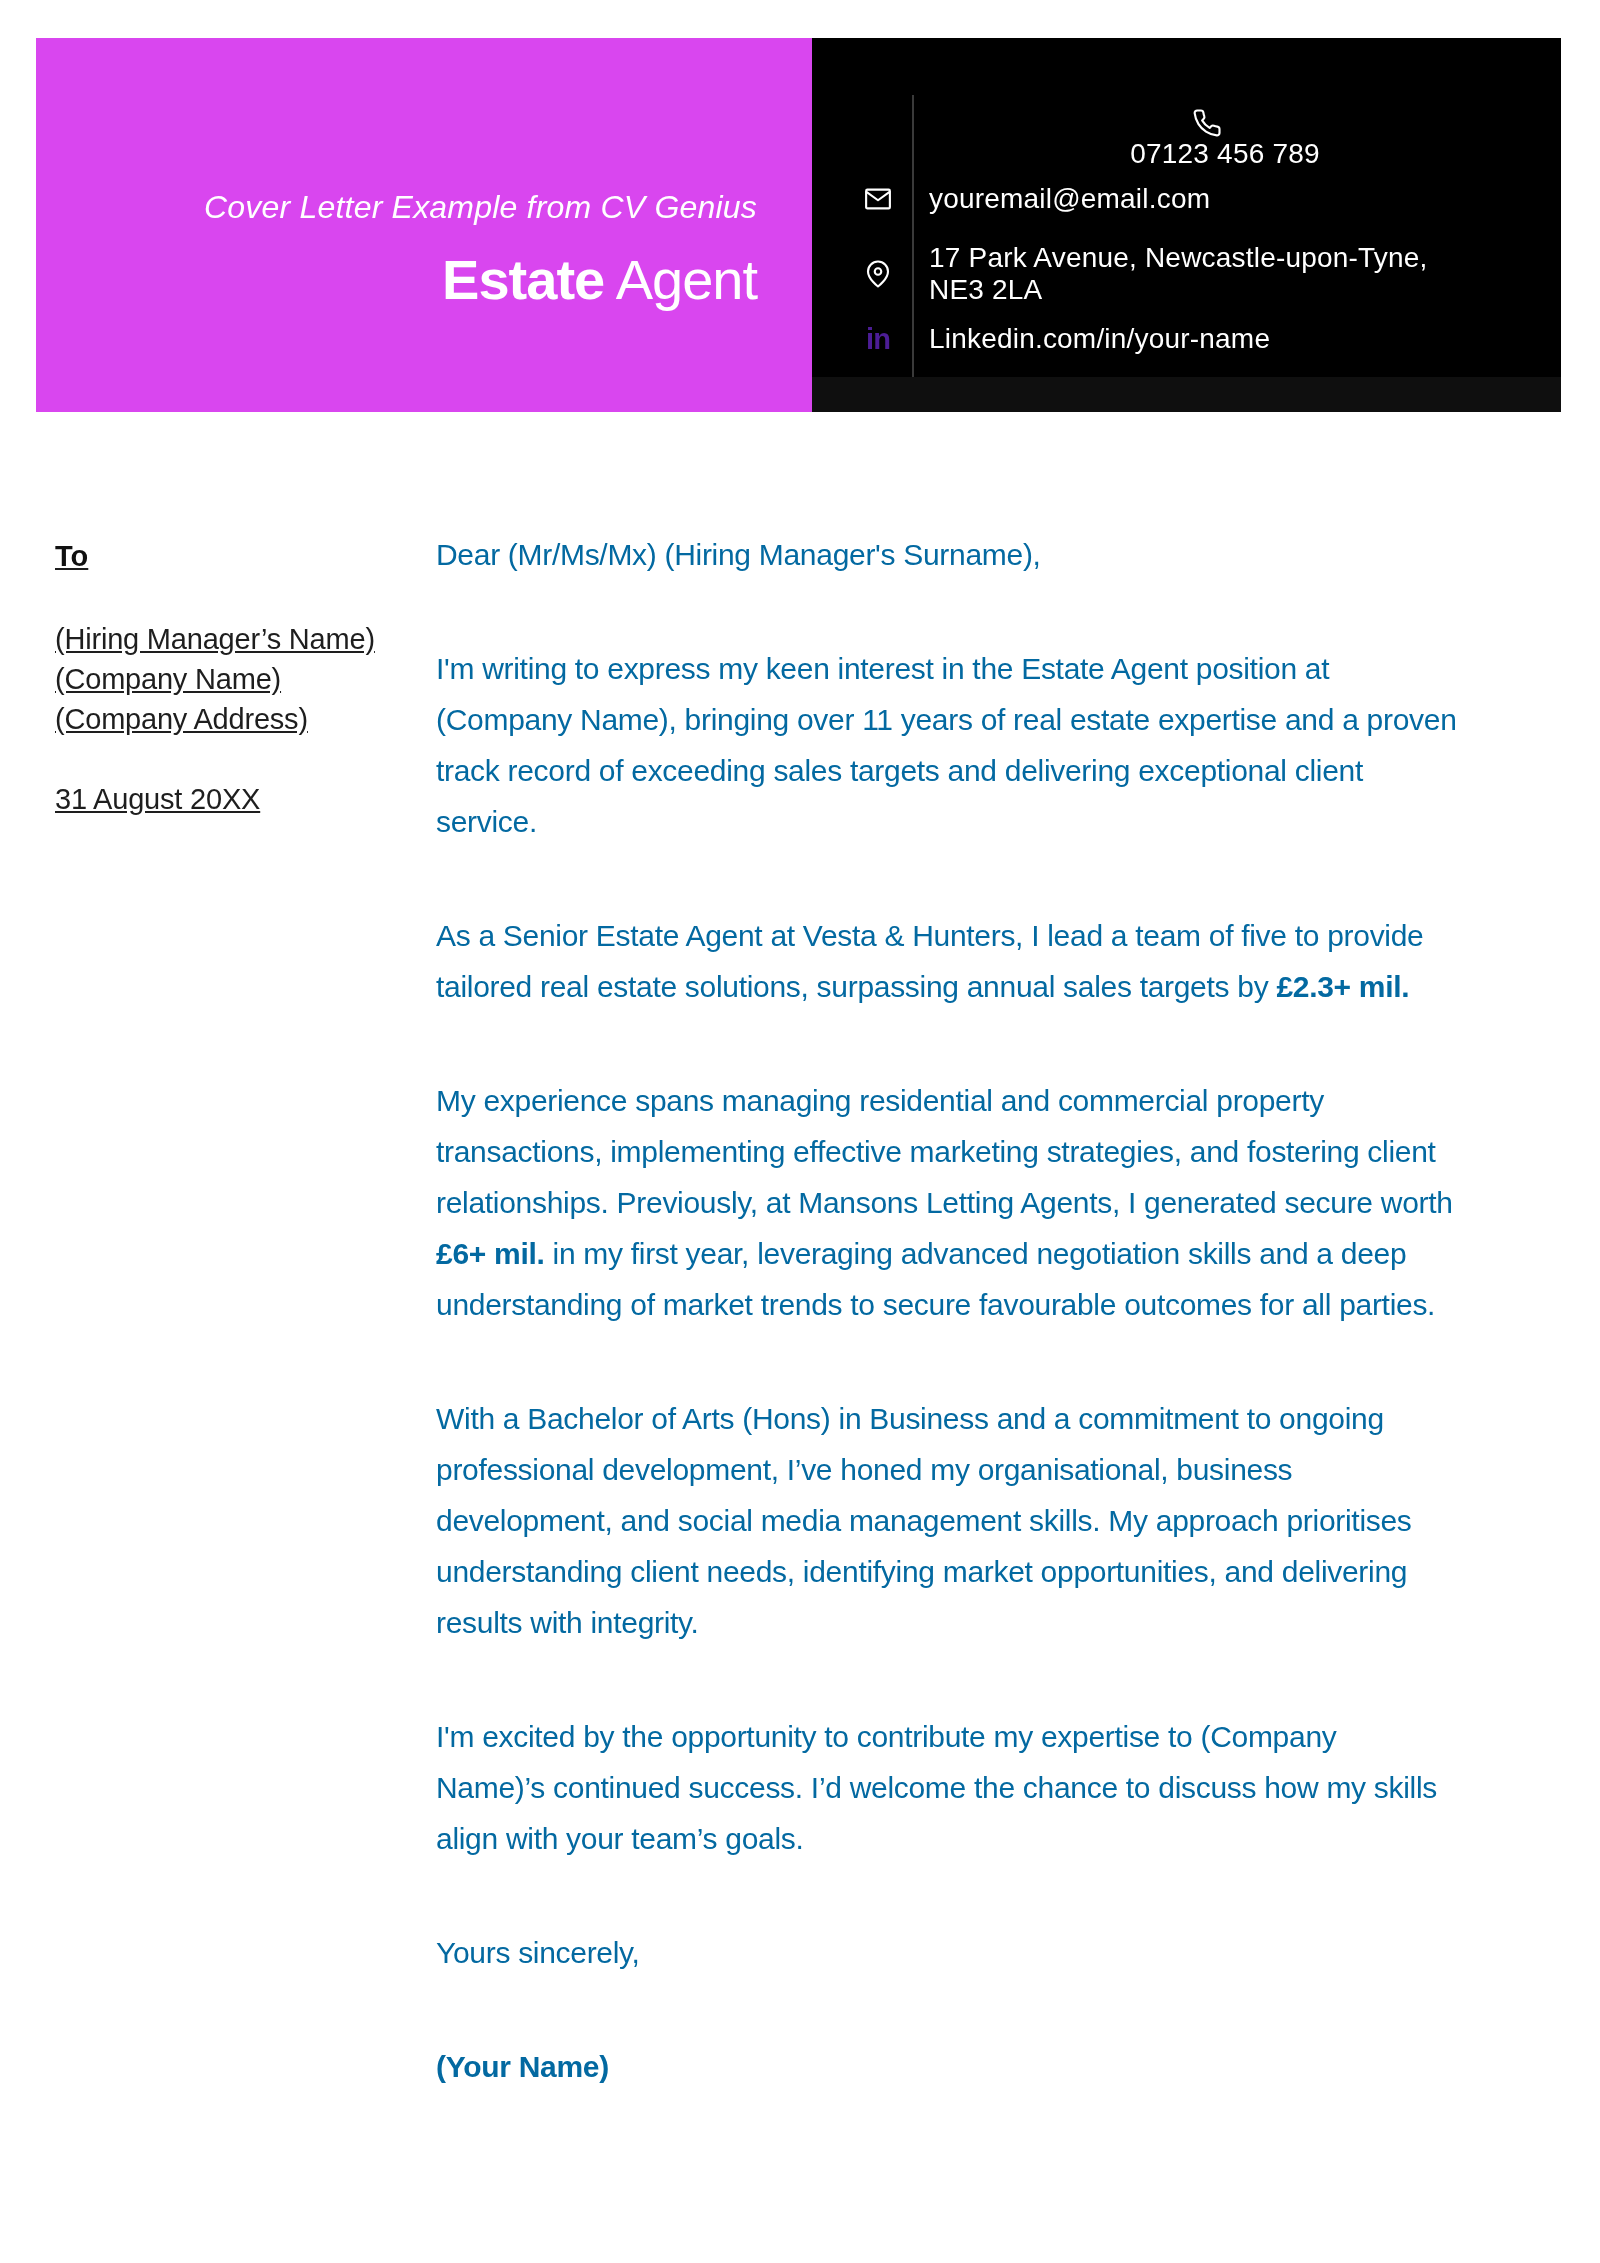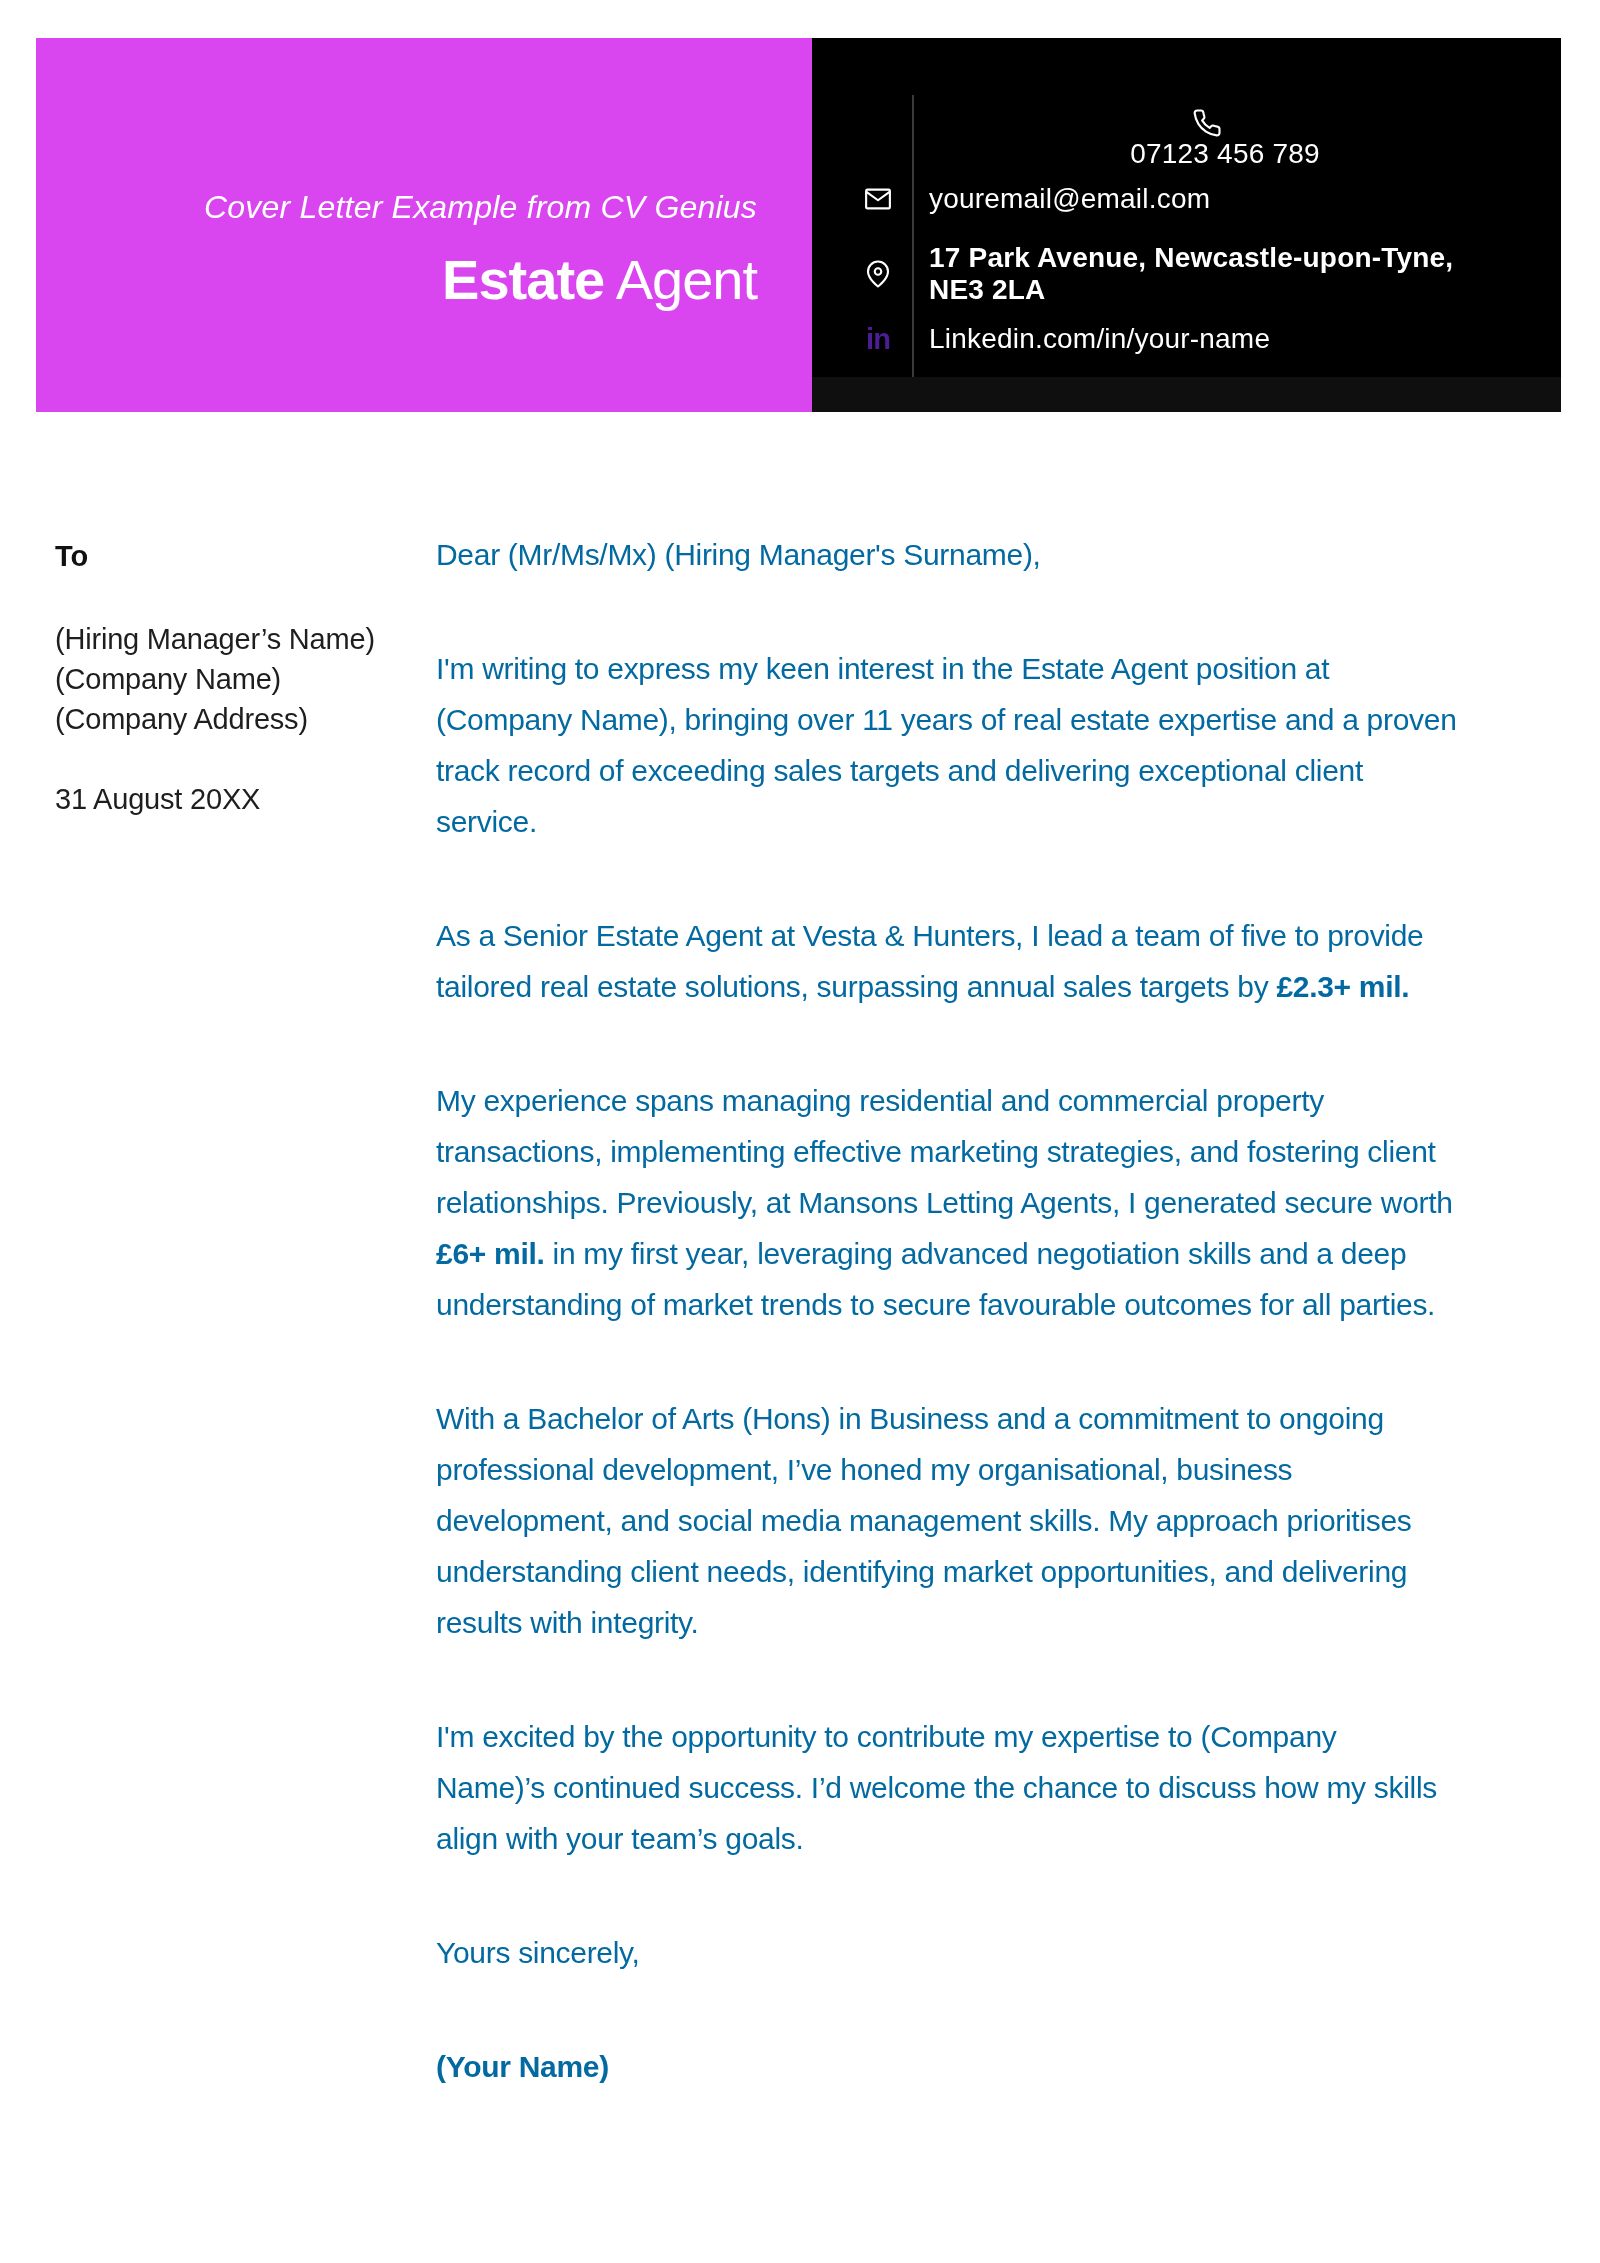--- a/index.html
+++ b/index.html
@@ -23,21 +23,21 @@
   #contact-strip{position:absolute;left:0;bottom:0;right:0;height:35px;}
   #contact-divider{position:absolute;left:100px;top:57px;width:2px;height:282px;}
   .contact-row{
     position:absolute;left:51px;right:10px;display:flex;align-items:center;color:#ffffff;
   }
   .contact-icon{width:30px;height:30px;flex:0 0 30px;display:flex;align-items:center;justify-content:center;}
   .contact-text{margin-left:36px;font-size:28px;line-height:32px;letter-spacing:.2px;white-space:pre-line;}
   .li-glyph{font-size:29px;font-weight:700;color:#4c1d95;letter-spacing:-1px;}
   
   #letter{position:absolute;left:55px;top:529px;right:48px;display:flex;}
-  #recipient-col{width:381px;flex:0 0 381px;padding-top:7px;color:#1e1e1e;}
+  #recipient-col{width:381px;flex:0 0 381px;padding-top:7px;color:#1e1e1e;text-decoration:underline;}
   #recipient-label{font-size:29px;font-weight:700;line-height:40px;margin-bottom:43px;color:#111111;}
   .recipient-line{font-size:29px;line-height:40px;letter-spacing:-0.2px;white-space:nowrap;}
   #letter-date{font-size:29px;line-height:40px;margin-top:40px;letter-spacing:-0.2px;}
   #body-col{flex:1;color:#0369a1;}
   .para{margin:0 0 63px 0;}
   .line{font-size:30px;line-height:51px;letter-spacing:-0.3px;white-space:nowrap;}
   .line b{font-weight:700;}
   #signature{font-weight:700;}
 </style>
 </head>
@@ -67,21 +67,21 @@
       </div>
       <div class="contact-row" style="top: 145px;">
         <div class="contact-icon">
           <svg width="30" height="30" viewBox="0 0 24 24" fill="none" stroke="#fff" stroke-width="1.7" stroke-linecap="round" stroke-linejoin="round">
             <rect x="2.5" y="4.5" width="19" height="15" rx="1"></rect>
             <polyline points="21,6.5 12,13 3,6.5"></polyline>
           </svg>
         </div>
         <div class="contact-text">youremail@email.com</div>
       </div>
-      <div class="contact-row" style="top: 204px; font-weight: bold;">
+      <div class="contact-row" style="top: 204px;">
         <div class="contact-icon">
           <svg width="30" height="30" viewBox="0 0 24 24" fill="none" stroke="#fff" stroke-width="1.7" stroke-linecap="round" stroke-linejoin="round">
             <path d="M20 10c0 6-8 12-8 12s-8-6-8-12a8 8 0 0 1 16 0z"></path>
             <circle cx="12" cy="10" r="2.6"></circle>
           </svg>
         </div>
         <div class="contact-text">17 Park Avenue, Newcastle-upon-Tyne,
 NE3 2LA</div>
       </div>
       <div class="contact-row" style="top: 285px;">

